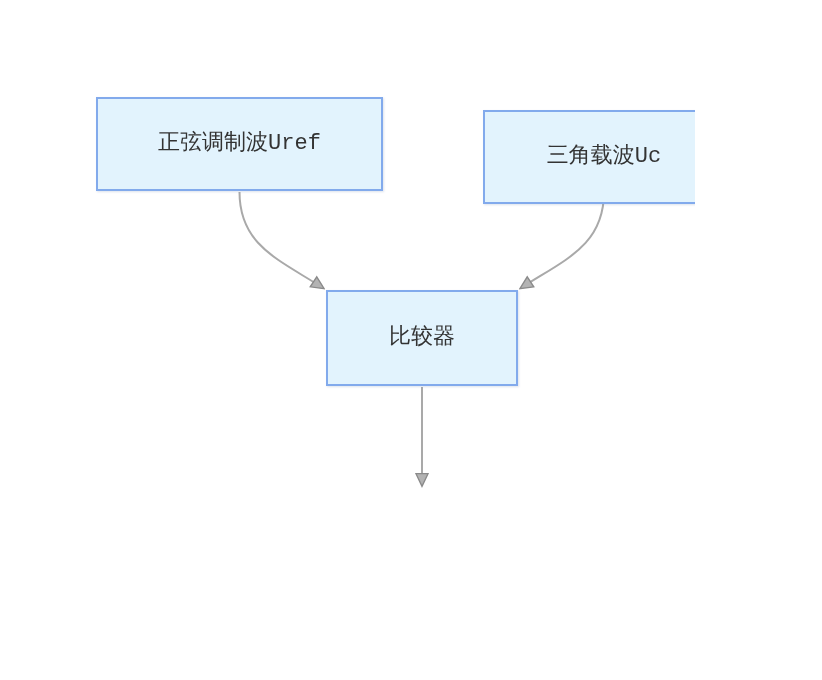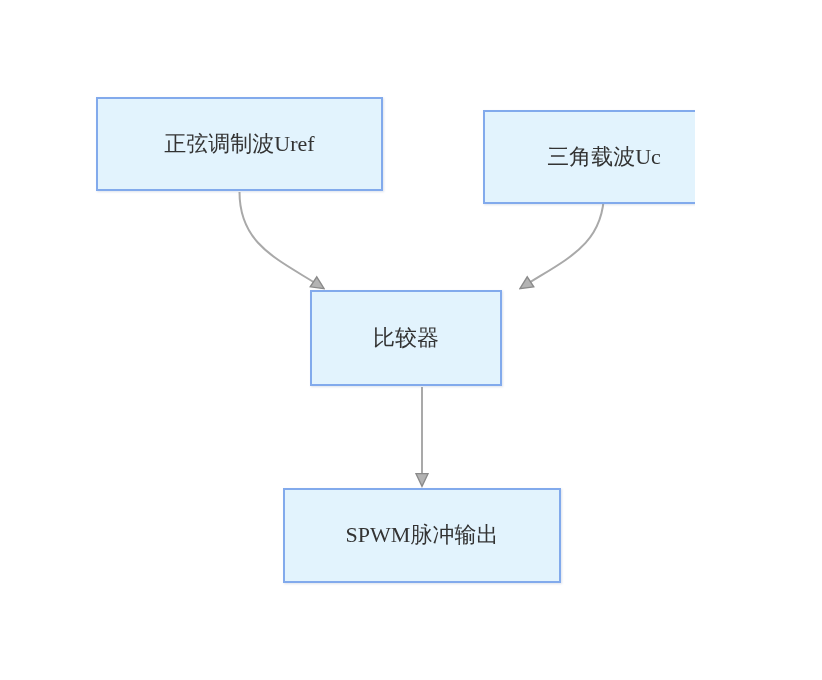--- a/index.html
+++ b/index.html
@@ -6,21 +6,21 @@
     margin: 0;
     padding: 0;
     background: #ffffff;
   }
   .canvas {
     position: relative;
     width: 695px;
     height: 680px;
     background: #ffffff;
     overflow: hidden;
-    font-family: Liberation Serif, serif;
+    font-family: Liberation Mono, monospace;
   }
   .edges {
     position: absolute;
     left: 0;
     top: 0;
     width: 822px;
     height: 680px;
     pointer-events: none;
   }
   .node {
@@ -35,21 +35,21 @@
   }
   .node .label {
     color: #333333;
     font-size: 22px;
     line-height: 1.2;
     white-space: nowrap;
     text-align: center;
   }
   .node-sine      { left:  96px; top:  97px; width: 287px; height: 94px; }
   .node-carrier   { left: 483px; top:  110px; width: 242px; height: 94px; }
-  .node-comparator{ left: 310px; top: 290px; width: 192px; height: 96px; }
+  .node-comparator{ left: 326px; top: 290px; width: 192px; height: 96px; }
   .node-output    { left: 283px; top: 488px; width: 278px; height: 95px; }
 </style>
 </head>
 <body>
 
 <div class="canvas">
 
   <svg class="edges" viewBox="0 0 822 680" xmlns="http://www.w3.org/2000/svg">
     <defs>
       <marker id="arrow" viewBox="0 0 12 12" refX="10" refY="6" markerUnits="userSpaceOnUse" markerWidth="16" markerHeight="16" orient="auto">
@@ -69,17 +69,14 @@
   </div>
 
   <div class="node node-carrier">
     <span class="label">三角载波Uc</span>
   </div>
 
   <div class="node node-comparator">
     <span class="label">比较器</span>
   </div>
 
-  <div class="node node-output">
-    <span class="label">SPWM脉冲输出</span>
-  </div>
 
 </div>
 
 </body></html>

